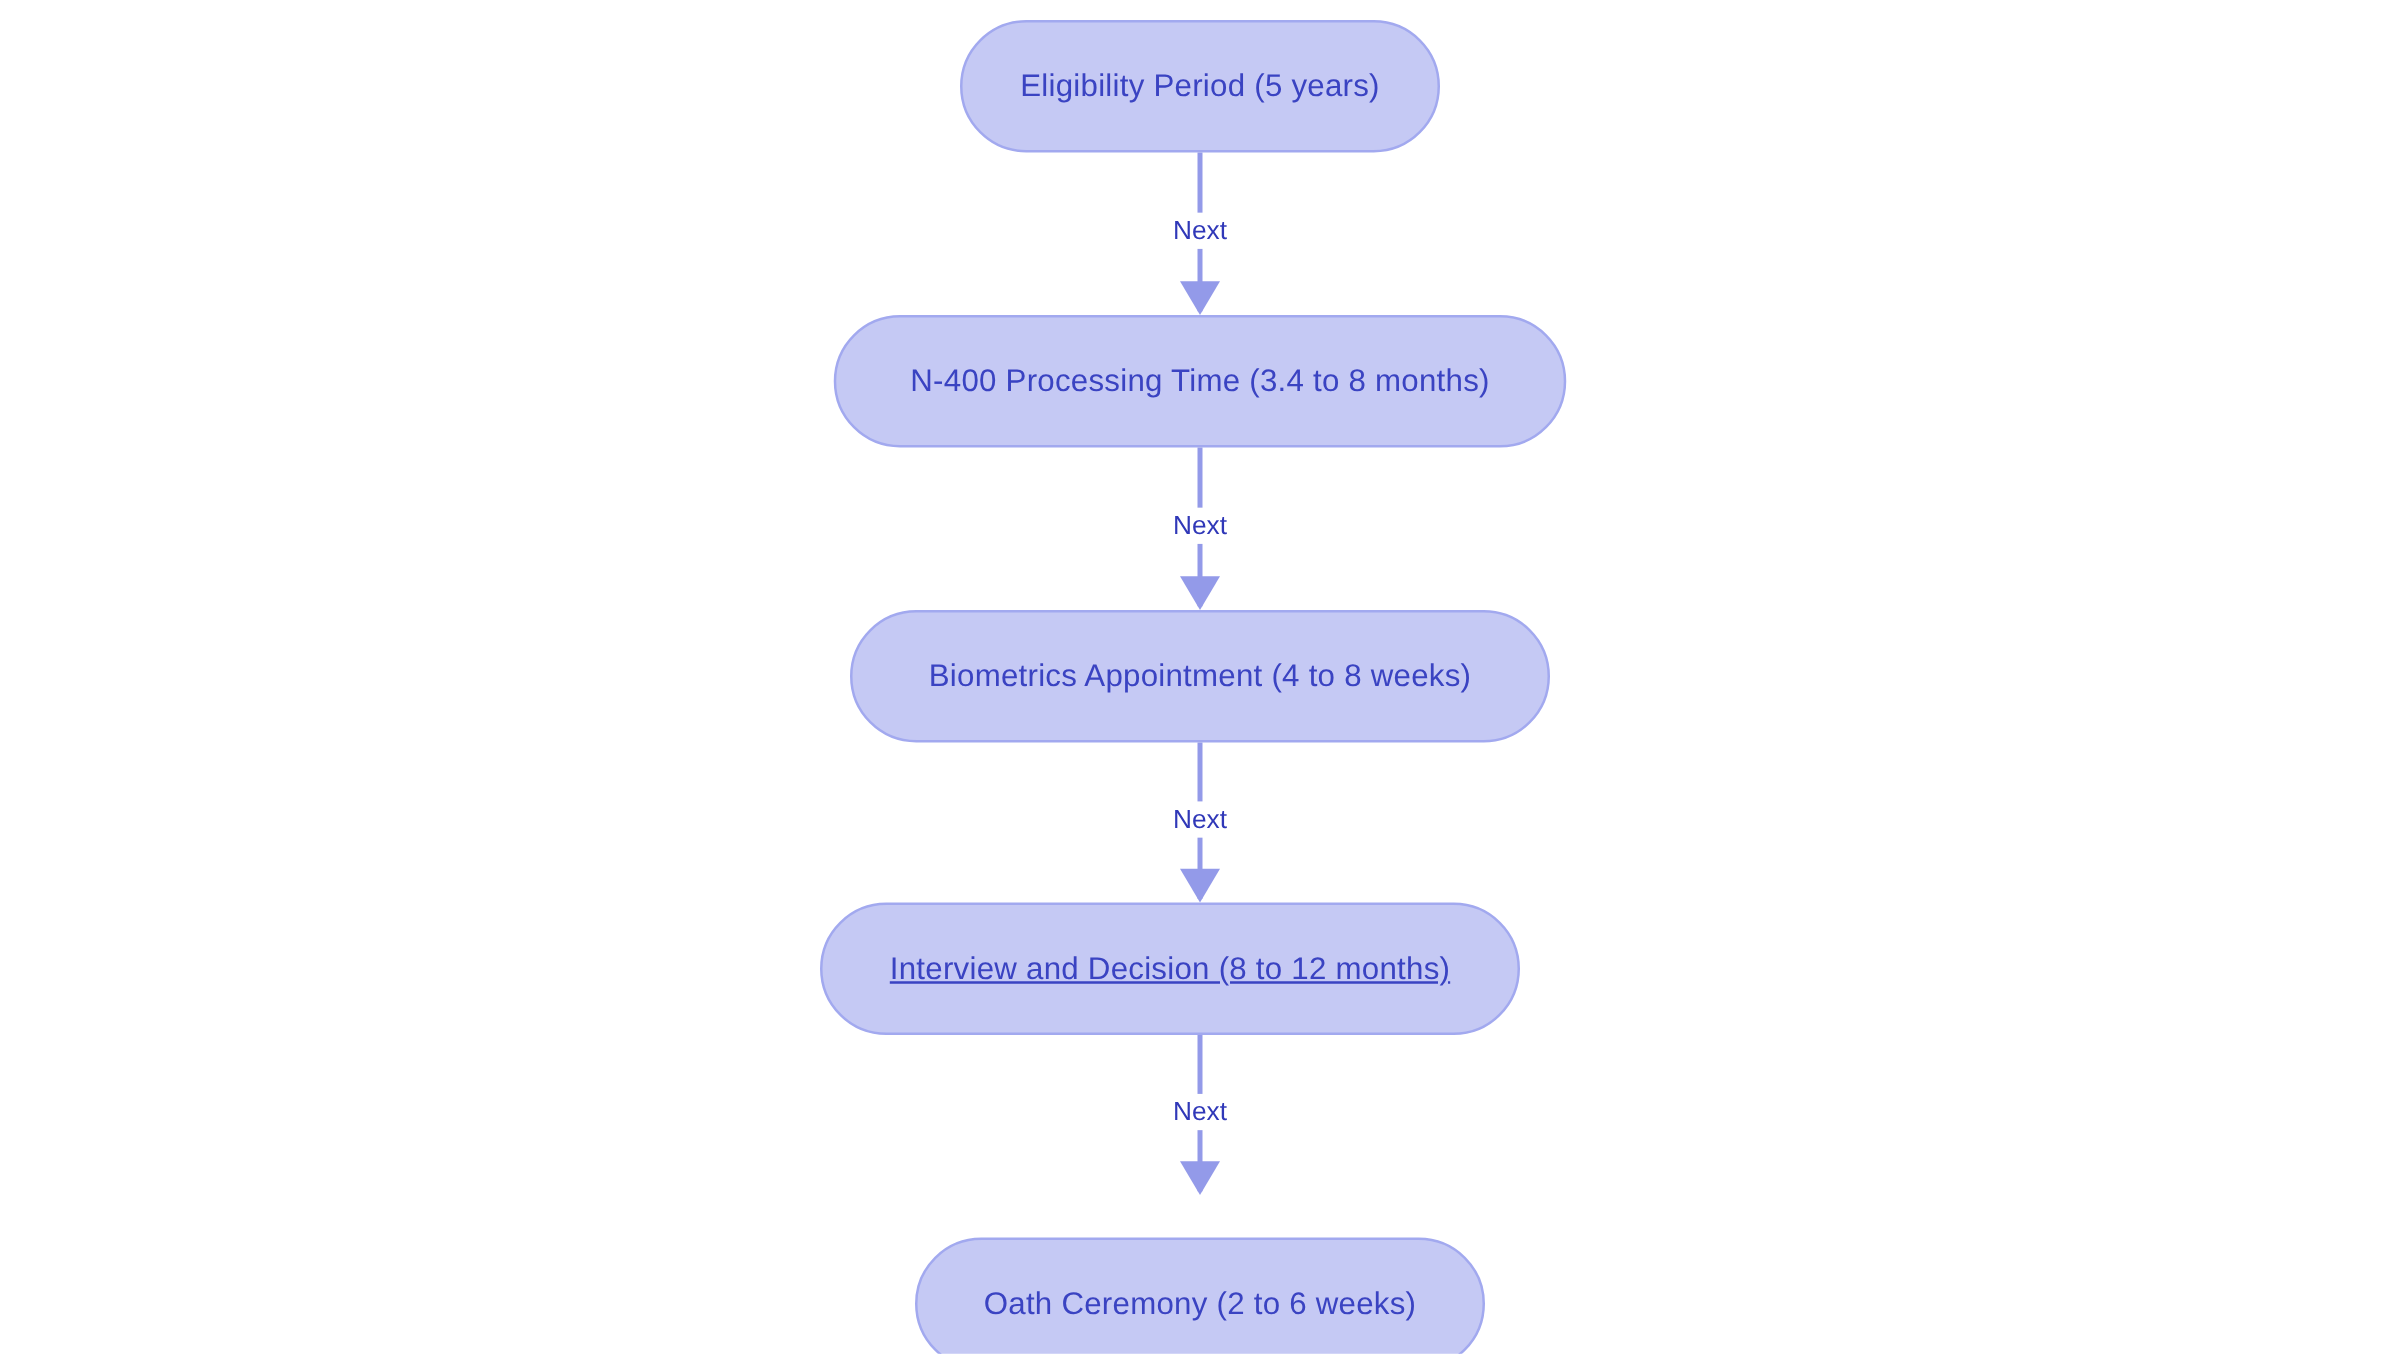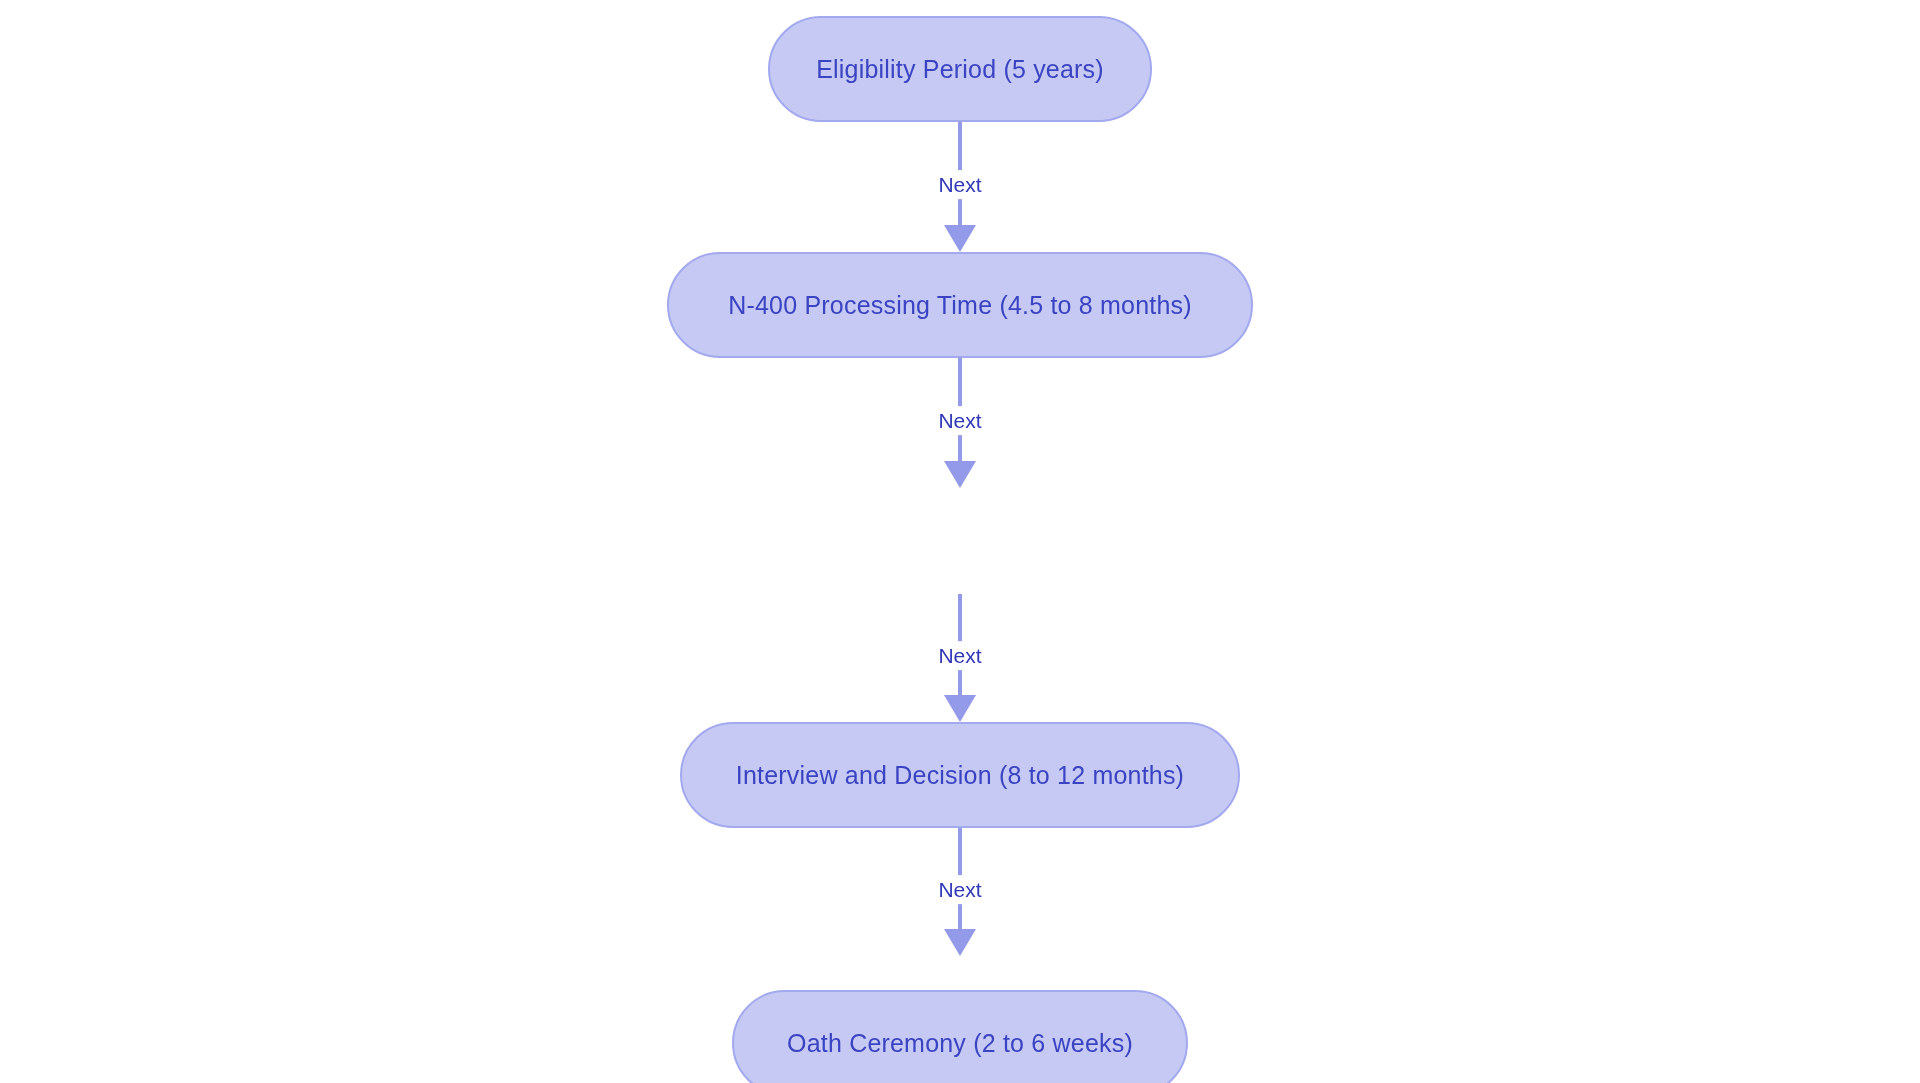--- a/index.html
+++ b/index.html
@@ -25,21 +25,21 @@
     align-items:center;
     justify-content:center;
     color:var(--node_text);
     font-size:25px;
     letter-spacing:0.2px;
     white-space:nowrap;
   }
   .n1{left:768px;top:16px;width:384px;}
   .n2{left:667px;top:252px;width:586px;}
   .n3{left:680px;top:488px;width:560px;}
-  .n4{left:680px;top:722px;width:560px;}
+  .n4{left:656px;top:722px;width:560px;text-decoration:underline;}
   .n5{left:732px;top:956px;width:456px;margin-top:34px;}
 
   .edge{position:absolute;left:900px;width:120px;}
   .e1{top:122px;height:130px;}
   .e2{top:358px;height:130px;}
   .e3{top:594px;height:128px;}
   .e4{top:828px;height:128px;}
 
   .edge .line{
     position:absolute;
@@ -81,29 +81,32 @@
     <span>Eligibility Period (5 years)</span>
   </div>
 
   <div class="edge e1">
     <div class="line"></div>
     <div class="arrowhead"></div>
     <span class="edge-label">Next</span>
   </div>
 
   <div class="node n2">
-    <span>N-400 Processing Time (4.5 to 8 months)</span>
+    <span>N-400 Processing Time (3.4 to 8 months)</span>
   </div>
 
   <div class="edge e2">
     <div class="line"></div>
     <div class="arrowhead"></div>
     <span class="edge-label">Next</span>
   </div>
 
+  <div class="node n3">
+    <span>Biometrics Appointment (4 to 8 weeks)</span>
+  </div>
 
   <div class="edge e3">
     <div class="line"></div>
     <div class="arrowhead"></div>
     <span class="edge-label">Next</span>
   </div>
 
   <div class="node n4">
     <span>Interview and Decision (8 to 12 months)</span>
   </div>

